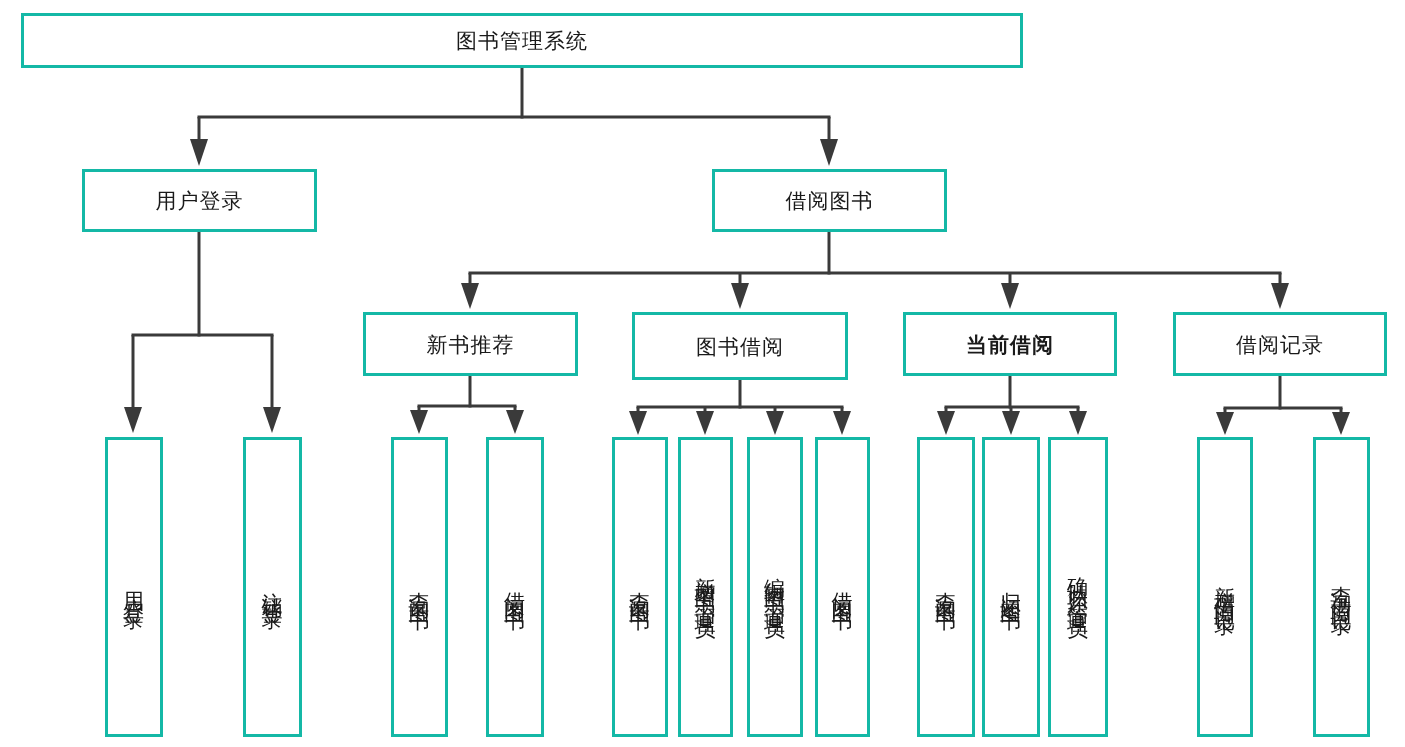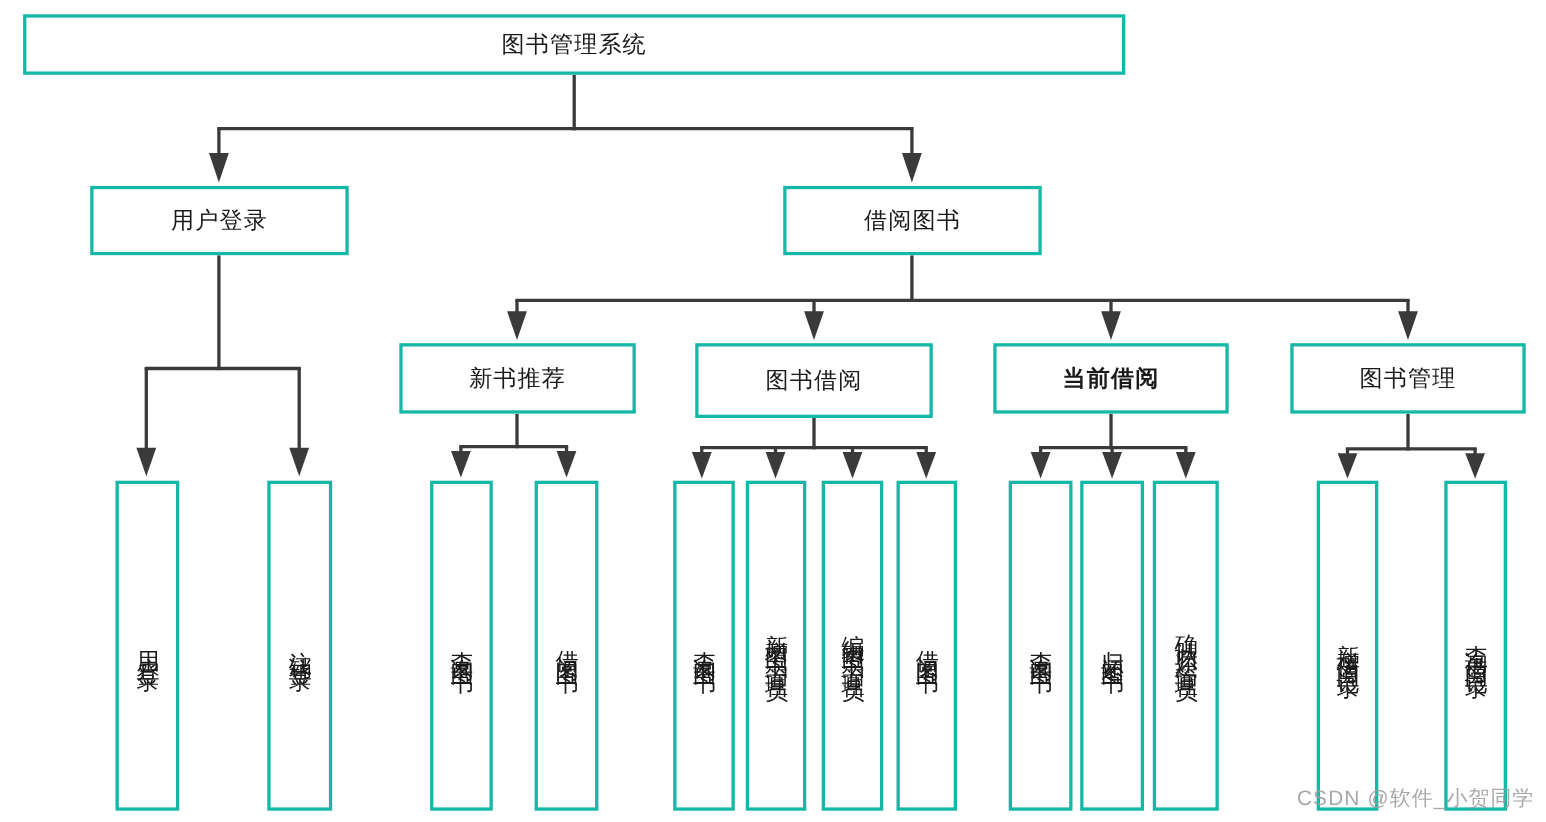--- a/index.html
+++ b/index.html
@@ -132,21 +132,21 @@
   <div class="box" style="left:363px; top:312px; width:215px; height:64px;">
     <span>新书推荐</span>
   </div>
   <div class="box" style="left:632px; top:312px; width:216px; height:68px;">
     <span>图书借阅</span>
   </div>
   <div class="box" style="left:903px; top:312px; width:214px; height:64px;font-weight:bold;">
     <span>当前借阅</span>
   </div>
   <div class="box" style="left:1173px; top:312px; width:214px; height:64px;">
-    <span>图书管理</span>
+    <span>借阅记录</span>
   </div>
 
   <div class="box vbox" style="left:105px; top:437px; width:58px; height:300px;">
     <span>用户登录</span>
   </div>
   <div class="box vbox" style="left:243px; top:437px; width:59px; height:300px;">
     <span>注销登录</span>
   </div>
 
   <div class="box vbox" style="left:391px; top:437px; width:57px; height:300px;">
@@ -179,15 +179,14 @@
     <span>确认归还（管理员）</span>
   </div>
 
   <div class="box vbox" style="left:1197px; top:437px; width:56px; height:300px;">
     <span>新增借阅记录</span>
   </div>
   <div class="box vbox" style="left:1313px; top:437px; width:57px; height:300px;">
     <span>查询借阅记录</span>
   </div>
 
-  <div class="watermark">CSDN @软件_小贺同学</div>
 
 </div>
 
 </body></html>

